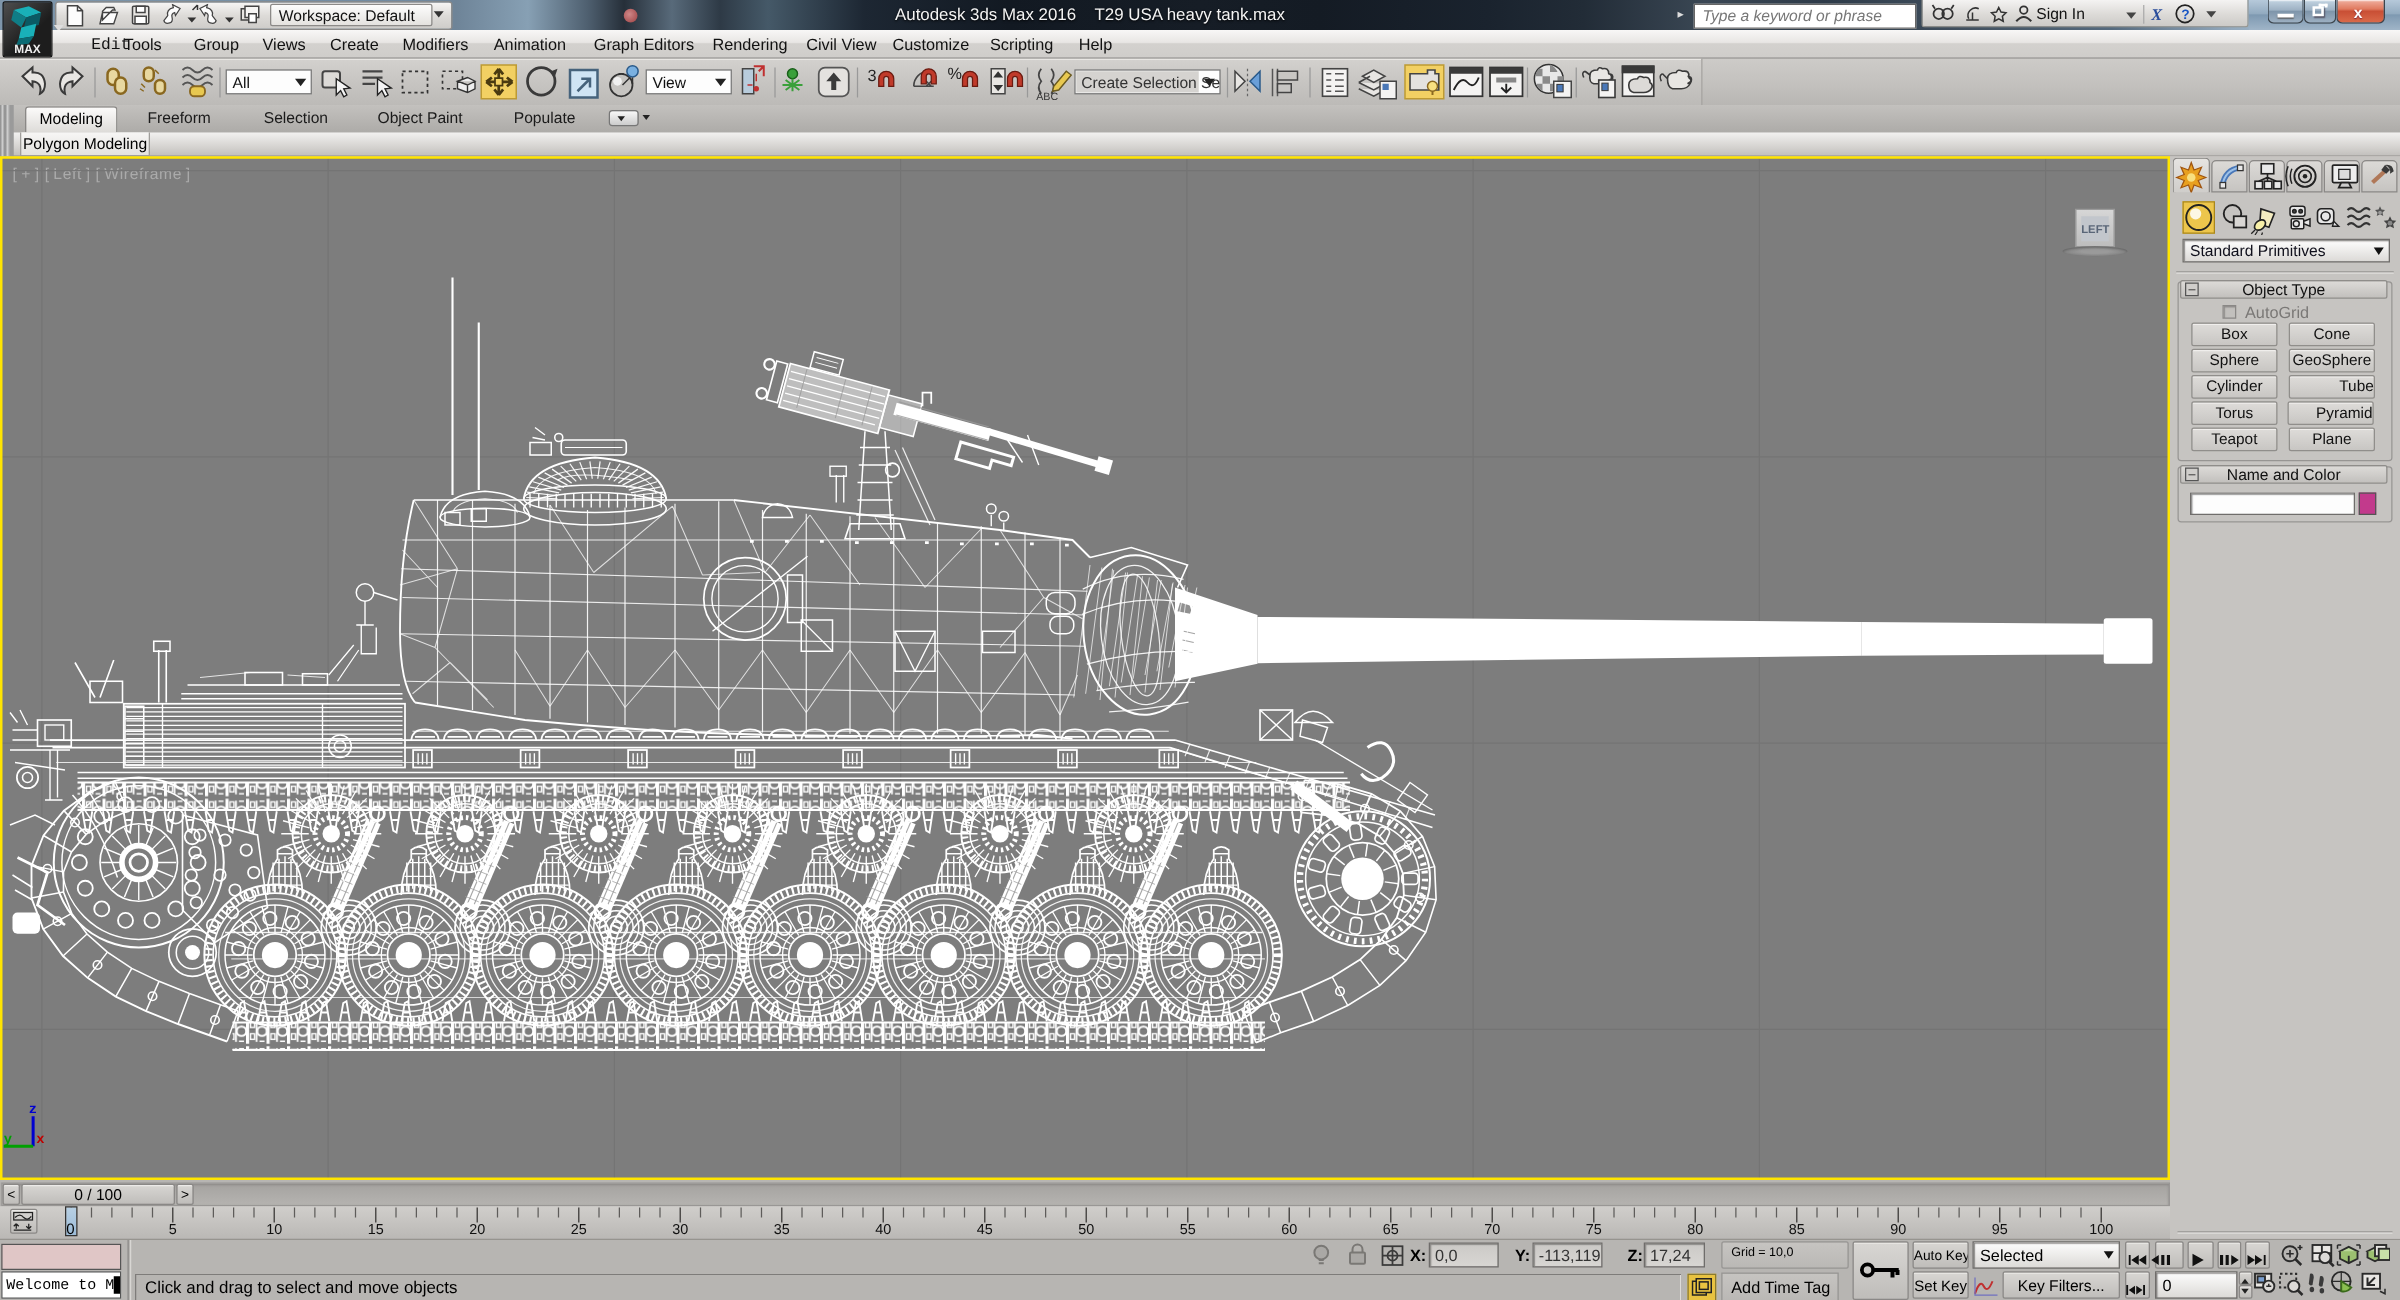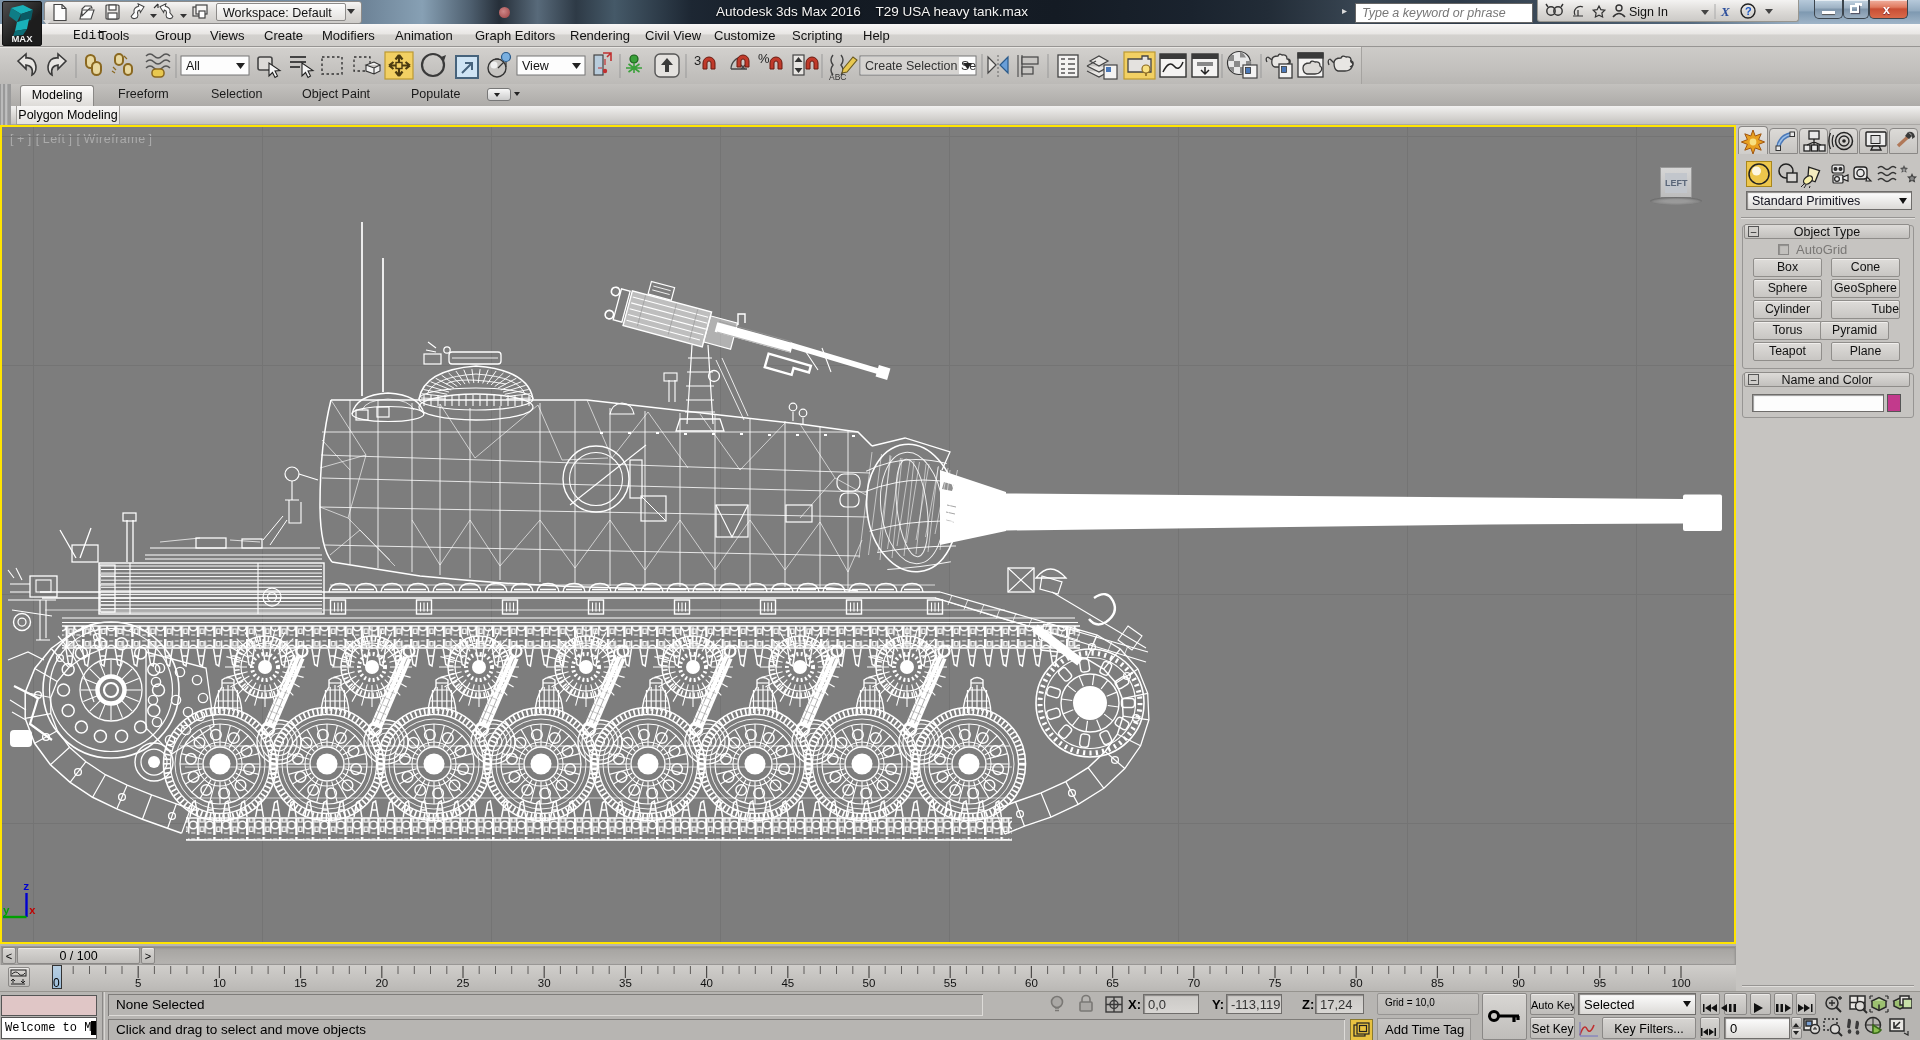--- a/index.html
+++ b/index.html
@@ -855,21 +855,21 @@
   <div class="abs" style="left:12px;top:101px;width:11px;height:11px;border:1px solid #555;background:#d0cecb;font-size:10px;line-height:9px;text-align:center;color:#222;">–</div>
   <div class="abs" style="left:42px;top:119px;width:11px;height:11px;border:1px solid #8a8886;background:#c2c0bd;box-shadow:inset 1px 1px 1px #908e8c;"></div>
   <div class="abs" style="left:60px;top:117px;font-size:13px;color:#7a7876;">AutoGrid</div>
   <div class="pbtn" style="left:17px;top:133px;">Box</div>
     <div class="pbtn" style="left:95px;top:133px;">Cone</div>
   <div class="pbtn" style="left:17px;top:154px;">Sphere</div>
     <div class="pbtn" style="left:95px;top:154px;">GeoSphere</div>
   <div class="pbtn" style="left:17px;top:175px;">Cylinder</div>
     <div class="pbtn" style="left:95px;top:175px;text-align:right;">Tube</div>
   <div class="pbtn" style="left:17px;top:196px;">Torus</div>
-    <div class="pbtn" style="left:84px;top:196px;">Pyramid</div>
+    <div class="pbtn" style="left:94px;top:196px;text-align:right;">Pyramid</div>
   <div class="pbtn" style="left:17px;top:217px;">Teapot</div>
     <div class="pbtn" style="left:95px;top:217px;">Plane</div>
 
   <div class="abs" style="left:6px;top:248px;width:172px;height:45px;border:1px solid #979593;border-radius:3px;"></div>
   <div class="rollhead" style="top:247px;">Name and Color</div>
   <div class="abs" style="left:12px;top:249px;width:11px;height:11px;border:1px solid #555;background:#d0cecb;font-size:10px;line-height:9px;text-align:center;color:#222;">–</div>
   <div class="abs" style="left:16px;top:269px;width:132px;height:18px;background:#fdfdfd;border:1px solid #6f6d6b;box-shadow:inset 1px 1px 1px #999;"></div>
   <div class="abs" style="left:151px;top:269px;width:14px;height:18px;background:#c23a8c;border:1px solid #555;"></div>
 
   <div class="abs" style="left:6px;top:858px;width:172px;height:2px;border-top:1px solid #979593;border-bottom:1px solid #e0dedb;"></div>
@@ -918,21 +918,20 @@
     <path d="M3,10 v4 m0,-4 l-2,2 m2,-2 l2,2 M13,14 v-4 m0,4 l-2,-2 m2,2 l2,-2 M1,15 h14" stroke="#222" fill="none"></path>
   </svg>
   <div class="abs" style="left:52px;top:0px;width:10px;height:24px;background:linear-gradient(#b8d0e4,#9cbcd8);border:1px solid #333;"></div>
   <div class="abs" style="left:53px;top:11px;font-size:12px;color:#000;">0</div>
 </div>
 
 <div id="statusbar">
   <div class="abs" style="left:1px;top:3px;width:96px;height:21px;background:#e0c6c6;border:1px solid #555;"></div>
   <div class="abs" style="left:1px;top:25px;width:96px;height:22px;background:#fff;border:1px solid #555;padding:3px 0 0 3px;" id="welcome">Welcome to M<span style="background:#000;color:#000">I</span></div>
   <div class="abs" style="left:102px;top:0px;width:3px;height:49px;border-left:1px solid #8a8886;border-right:1px solid #d8d6d3;"></div>
-  <div class="abs sunken" style="left:108px;top:1px;width:875px;height:23px;font-size:13.5px;padding:3px 0 0 8px;">None Selected</div>
   <div class="abs sunken" style="left:108px;top:26px;width:1237px;height:23px;font-size:13.5px;padding:3px 0 0 8px;">Click and drag to select and move objects</div>
   <svg class="abs" style="left:1048px;top:2px" width="80" height="20" viewBox="0 0 80 20">
     <g fill="none" stroke="#77757288" stroke-width="1.6">
       <circle cx="9" cy="8" r="5.5" fill="#aaa8a5" stroke="#7a7875"></circle>
         <path d="M7,14 h4 m-4,2.5 h4" stroke="#7a7875"></path>
       <rect x="32" y="8" width="12" height="9" rx="1" fill="#aaa8a5" stroke="#7a7875"></rect>
         <path d="M34,8 v-2.5 a3.5,3.5 0 0 1 8,0 v2.5" stroke="#7a7875"></path>
       <g stroke="#3a3a3a" stroke-width="1.4">
           <rect x="58" y="3" width="16" height="15"></rect>
           <circle cx="66" cy="10.5" r="4"></circle>

